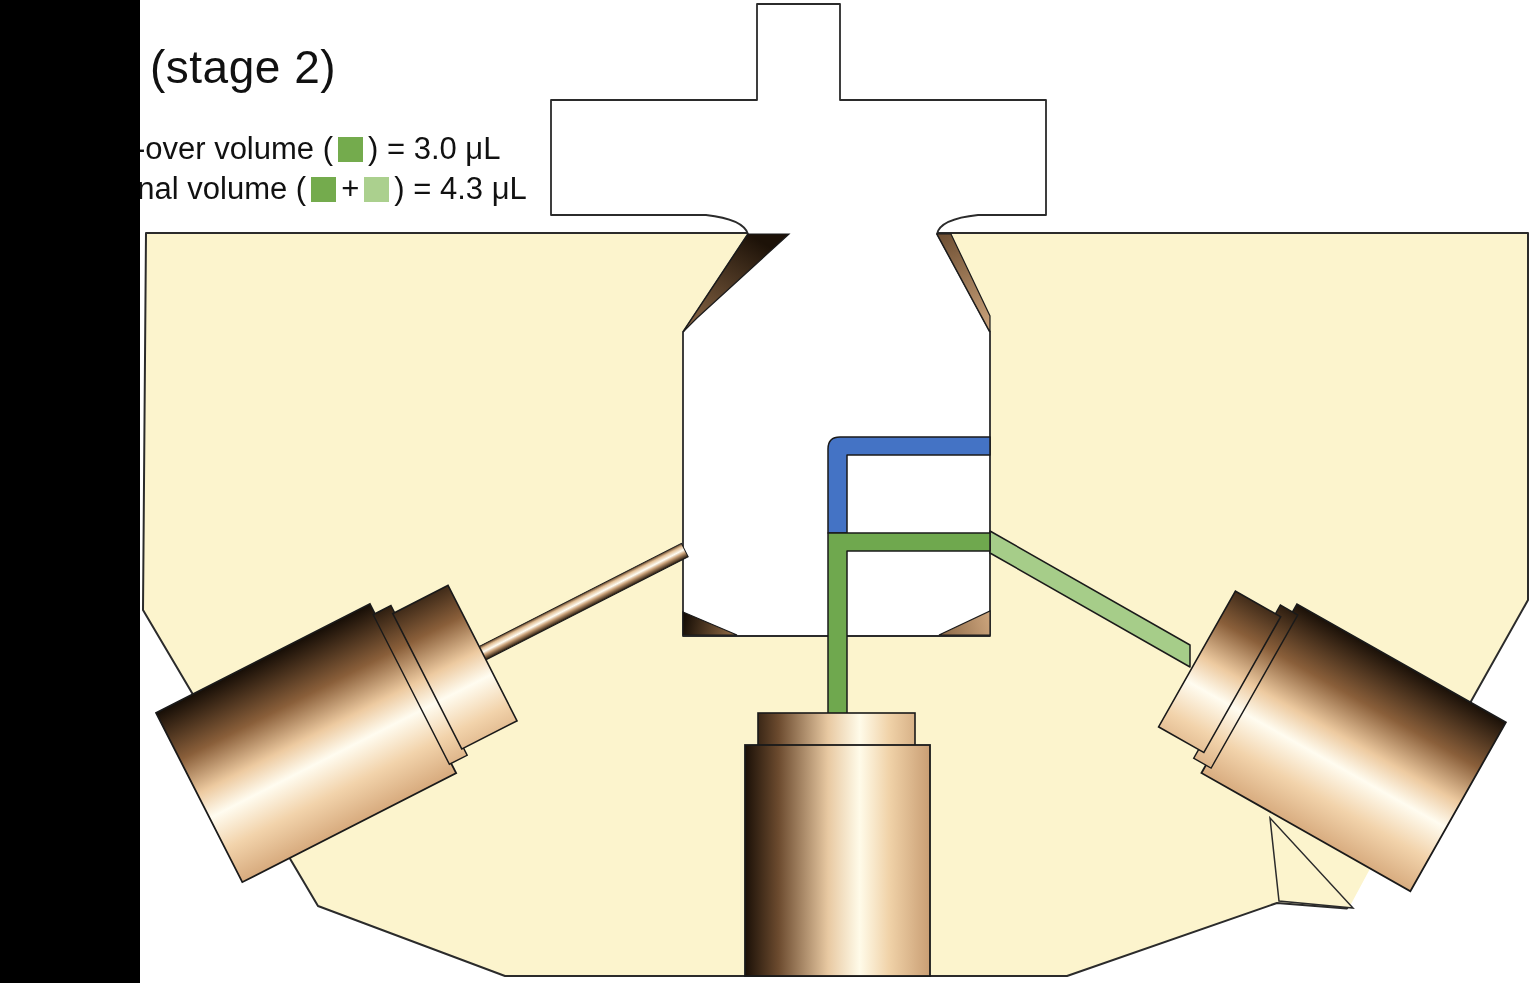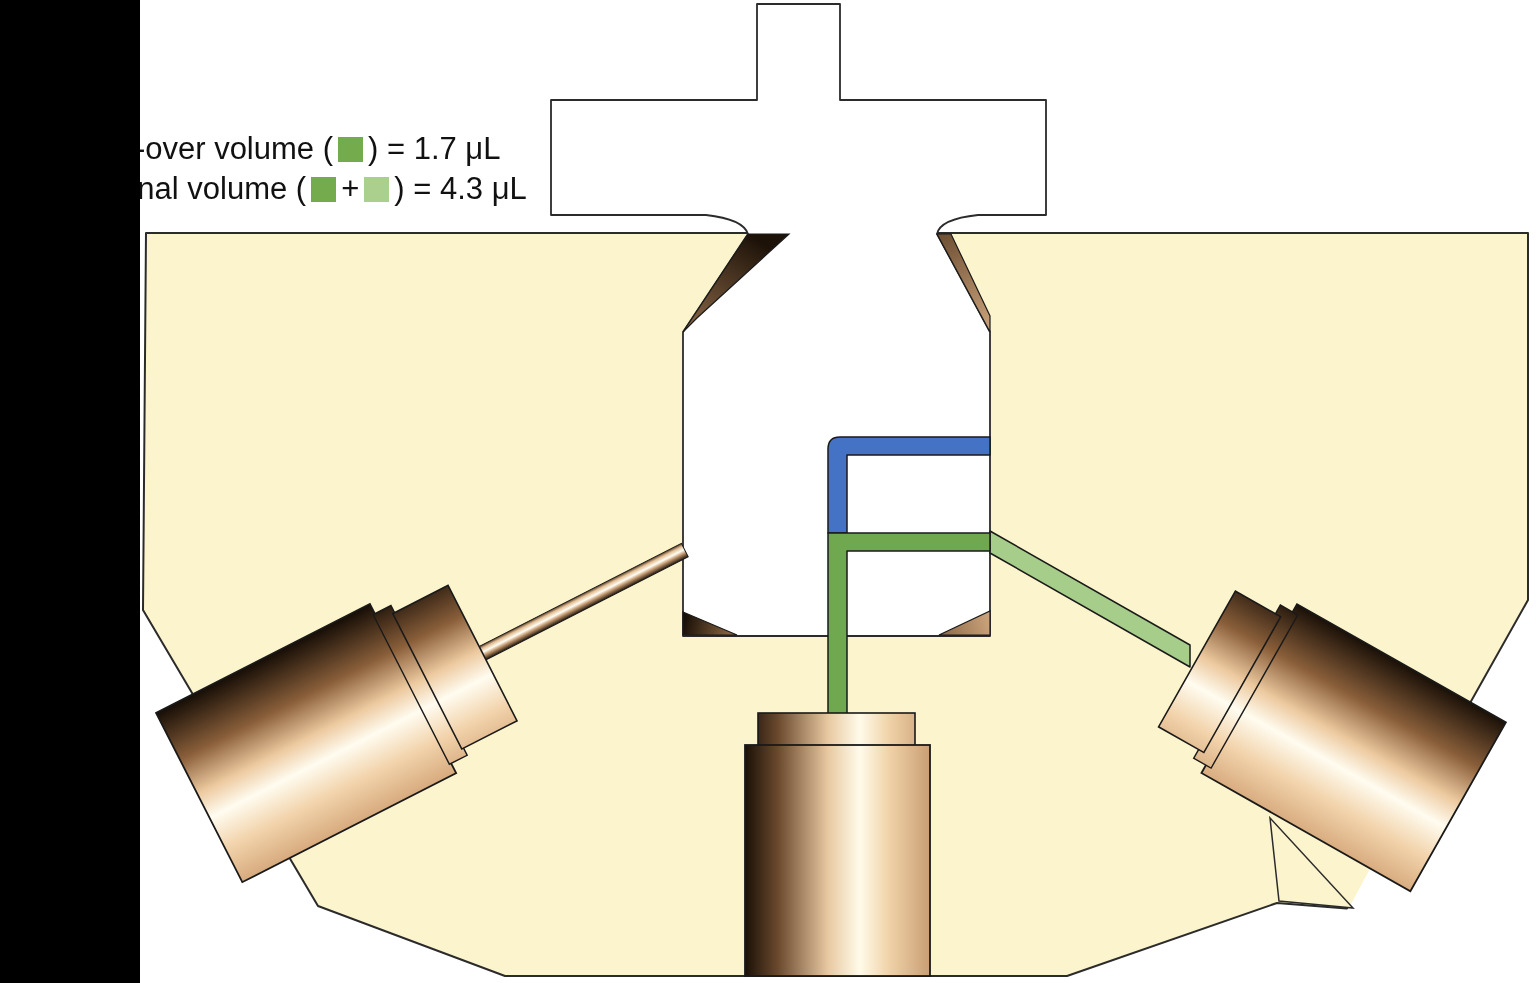--- a/index.html
+++ b/index.html
@@ -101,23 +101,24 @@
     <rect x="225" y="-76" width="62" height="152" fill="url(#gradLeftPiston)" stroke="#1a1a1a" stroke-width="1.6"></rect>
   </g>
 
   <g transform="translate(1197,659) rotate(29.5)">
     <rect x="60" y="-97" width="240" height="194" fill="url(#gradRightPiston)" stroke="#1a1a1a" stroke-width="1.8"></rect>
     <rect x="46" y="-88" width="20" height="176" fill="url(#gradRightPiston)" stroke="#1a1a1a" stroke-width="1.4"></rect>
     <rect x="0" y="-78" width="52" height="156" fill="url(#gradRightPiston)" stroke="#1a1a1a" stroke-width="1.6"></rect>
   </g>
 </svg>
 
+<div class="txt title" style="left:150px;top:40px;">(stage 2)</div>
 
 <div class="txt legend-line" style="left:66px;top:131px;">
-  <span>carry-over volume (</span><span class="swatch" style="background:#74ab4d"></span><span>) = 1.7 μL</span>
+  <span>carry-over volume (</span><span class="swatch" style="background:#74ab4d"></span><span>) = 3.0 μL</span>
 </div>
 
 <div class="txt legend-line" style="left:77px;top:171px;">
   <span>internal volume (</span><span class="swatch" style="background:#74ab4d"></span><span>+</span><span class="swatch" style="background:#abd08e"></span><span>) = 4.3 μL</span>
 </div>
 
 <div class="bar" style="background: rgb(0, 0, 0);"></div>
 
 </div>
 

